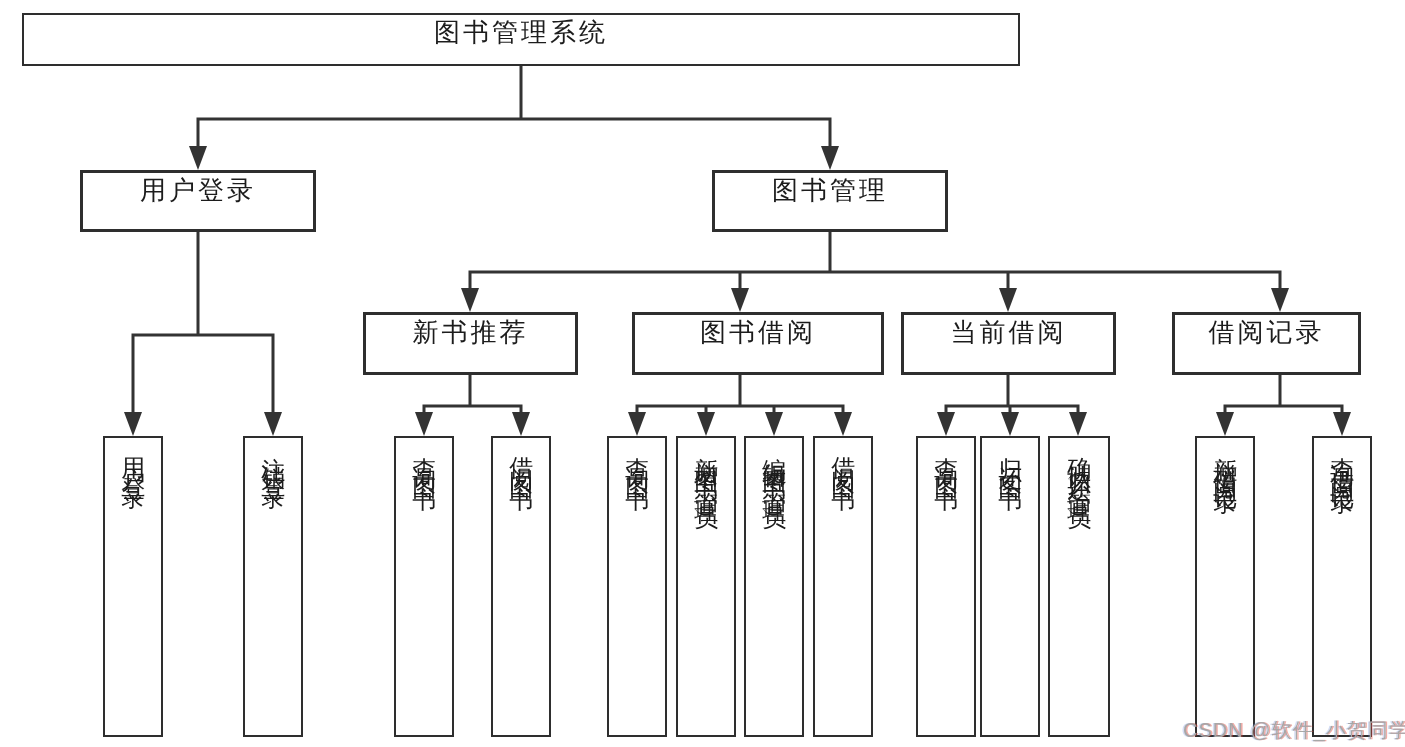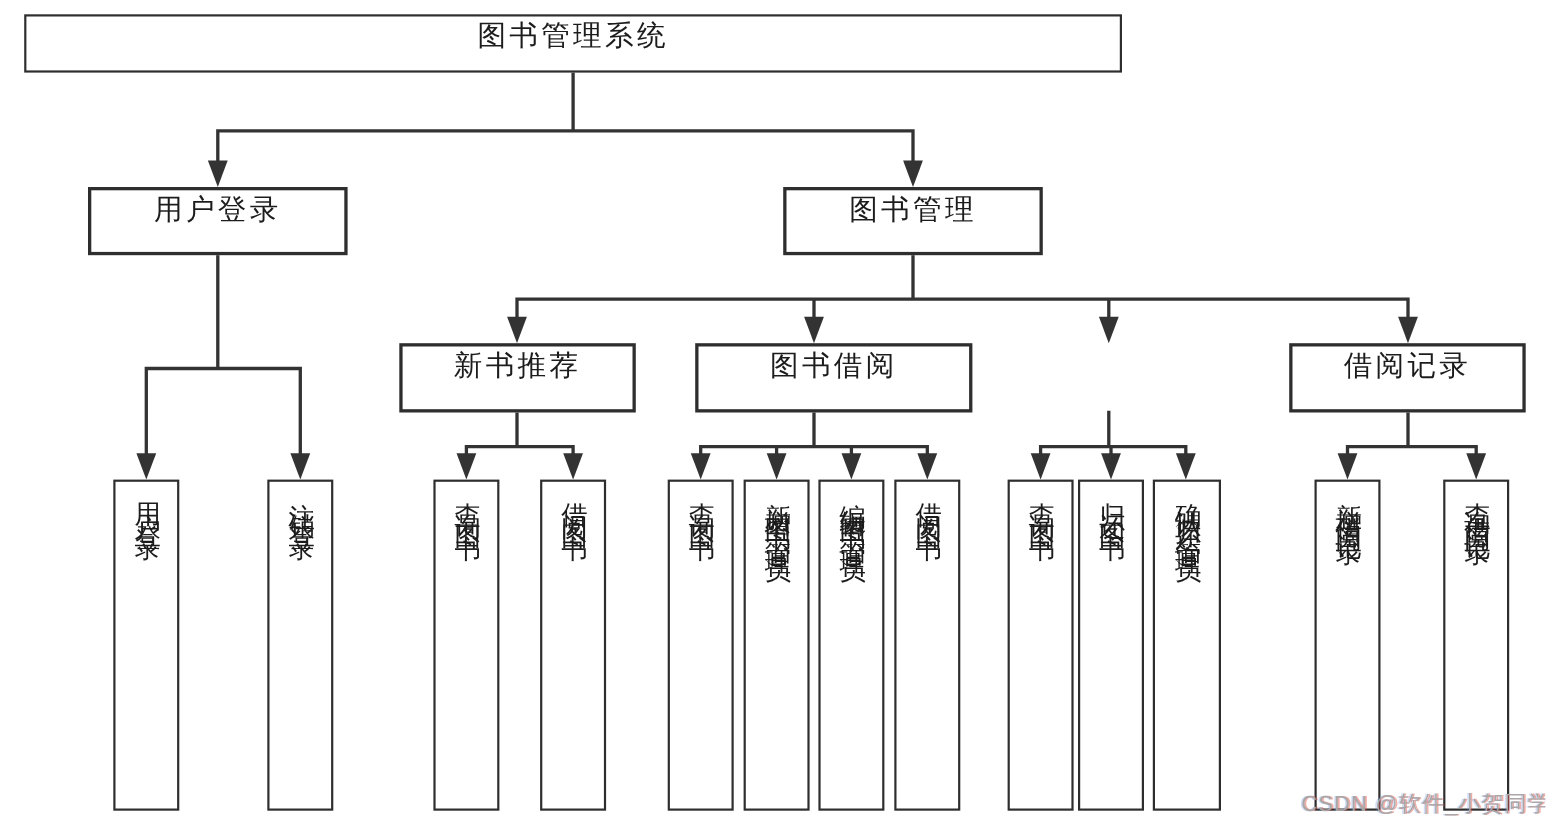--- a/index.html
+++ b/index.html
@@ -76,21 +76,24 @@
   <div class="box lvl2" style="left:363px;top:312px;width:215px;height:63px">
     <span class="hlabel">新书推荐</span>
   </div>
 
   <div class="box lvl2" style="left:712px;top:170px;width:236px;height:62px">
     <span class="hlabel">图书管理</span>
   </div>
   <div class="box lvl2" style="left:632px;top:312px;width:252px;height:63px">
     <span class="hlabel">图书借阅</span>
   </div>
-  <div class="box lvl2" style="left:1172px;top:312px;width:215px;height:63px">
+  <div class="box lvl2" style="left:901px;top:312px;width:215px;height:63px">
+    <span class="hlabel">当前借阅</span>
+  </div>
+  <div class="box lvl2" style="left:1172px;top:312px;width:189px;height:63px">
     <span class="hlabel">借阅记录</span>
   </div>
 
   <div class="box leaf" style="left:103px;top:436px;width:60px;height:301px">
     <span class="vlabel sp-wide">用户登录</span>
   </div>
   <div class="box leaf" style="left:243px;top:436px;width:60px;height:301px">
     <span class="vlabel sp-wide">注销登录</span>
   </div>
 

